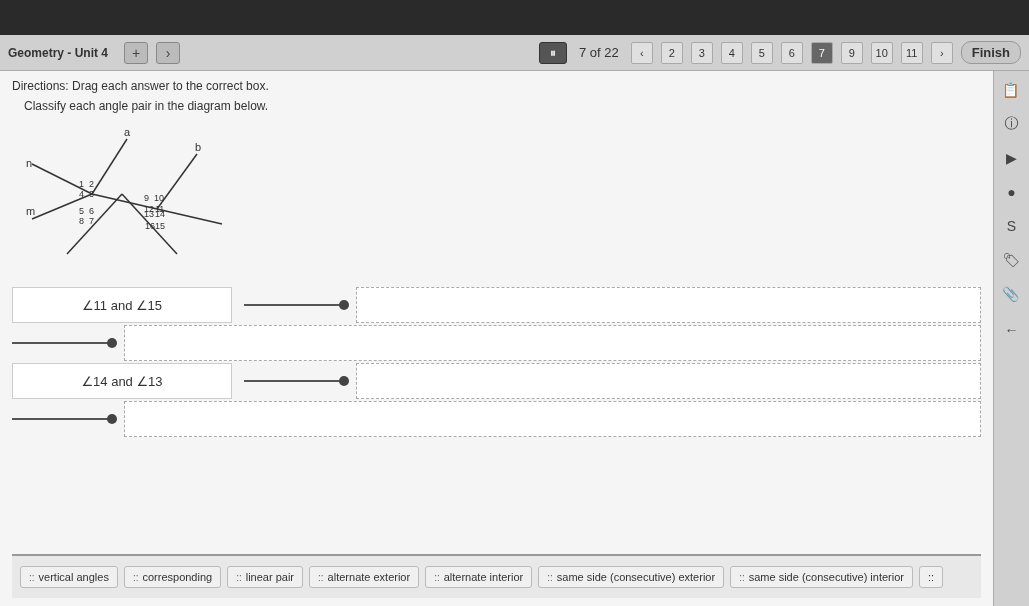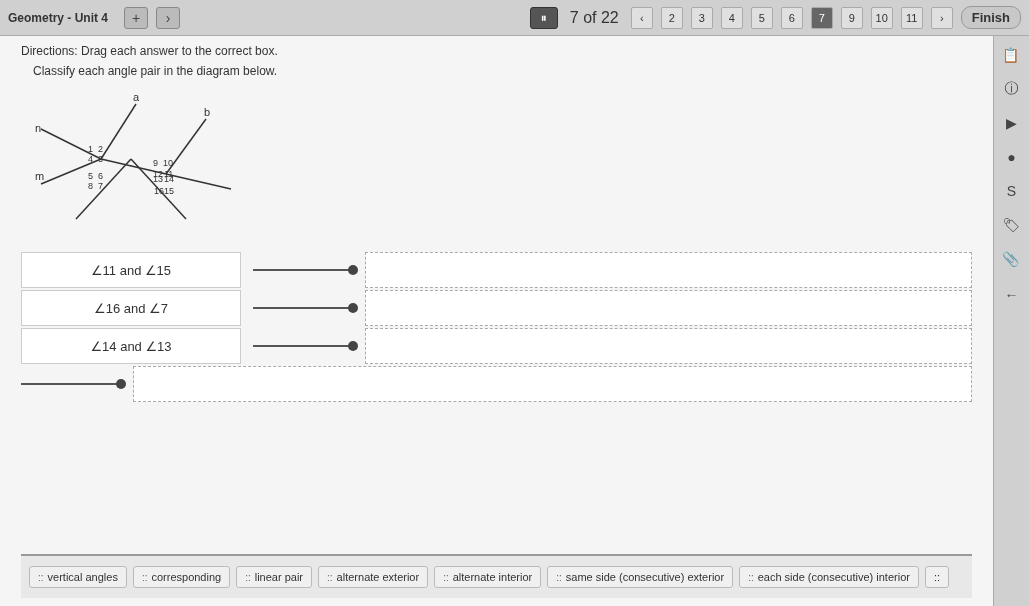--- a/index.html
+++ b/index.html
@@ -15,20 +15,21 @@
 
     
     .top-bar {
       background: #d0d0d0;
       display: flex;
       align-items: center;
       padding: 4px 8px;
       gap: 8px;
       min-height: 36px;
       border-bottom: 1px solid #aaa;
+      margin-top: 35px;
     }
     .top-bar-title {
       font-size: 12px;
       color: #333;
       font-weight: bold;
       margin-right: 8px;
     }
     .nav-btn {
       background: #bbb;
       border: 1px solid #888;
@@ -50,21 +51,21 @@
       width: 28px;
       height: 22px;
       cursor: pointer;
       display: flex;
       align-items: center;
       justify-content: center;
       color: white;
       font-size: 12px;
     }
     .q-num {
-      font-size: 16px;
+      font-size: 13px;
       color: #333;
       margin: 0 4px;
       text-align: center;
     }
     .q-btn {
       background: #e0e0e0;
       border: 1px solid #aaa;
       border-radius: 2px;
       min-width: 22px;
       height: 22px;
@@ -96,21 +97,21 @@
       flex: 1;
       overflow: hidden;
     }
 
     
     .content-area {
       background: #f5f5f5;
       flex: 1;
       display: flex;
       flex-direction: column;
-      padding: 8px 21px;
+      padding: 8px 12px;
       overflow: hidden;
     }
 
     .directions {
       font-size: 12px;
       color: #333;
       margin-bottom: 6px;
     }
 
     .classify-label {
@@ -330,23 +331,20 @@
           <span>∠11 and ∠15</span>
         </div>
         <div class="row-connector-area">
           <div class="horiz-line"></div>
           <div class="dot dot-right"></div>
         </div>
         <div class="drop-target-cell"></div>
       </div>
 
       <div class="drag-row">
-        <div class="drag-label-cell">
-          <span>∠16 and ∠7</span>
-        </div>
         <div class="row-connector-area">
           <div class="horiz-line"></div>
           <div class="dot dot-right"></div>
         </div>
         <div class="drop-target-cell"></div>
       </div>
 
 
       <div class="drag-row">
         <div class="drag-label-cell">
@@ -389,21 +387,21 @@
       <div class="answer-chip">
         <span class="chip-icon">::</span>
         <span>alternate interior</span>
       </div>
       <div class="answer-chip">
         <span class="chip-icon">::</span>
         <span>same side (consecutive) exterior</span>
       </div>
       <div class="answer-chip">
         <span class="chip-icon">::</span>
-        <span>each side (consecutive) interior</span>
+        <span>same side (consecutive) interior</span>
       </div>
       <div class="answer-chip">
         <span>::</span>
       </div>
     </div>
   </div>
 
   <div class="right-sidebar">
     <div class="sidebar-icon">📋</div>
     <div class="sidebar-icon">ⓘ</div>

